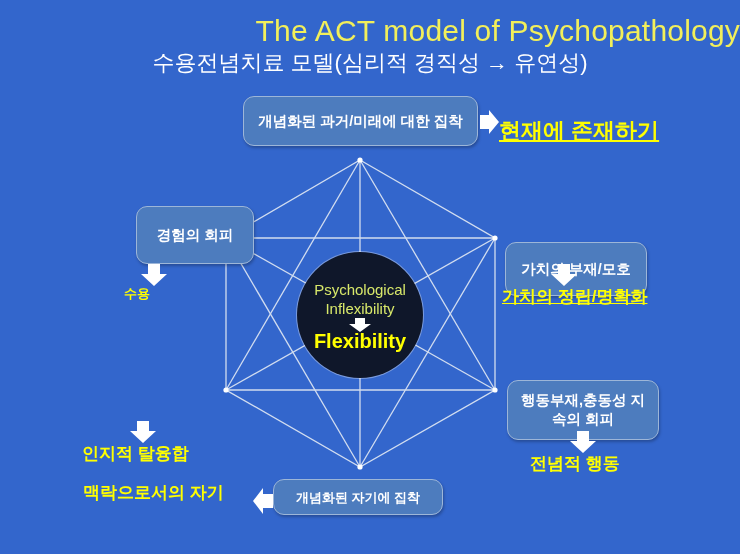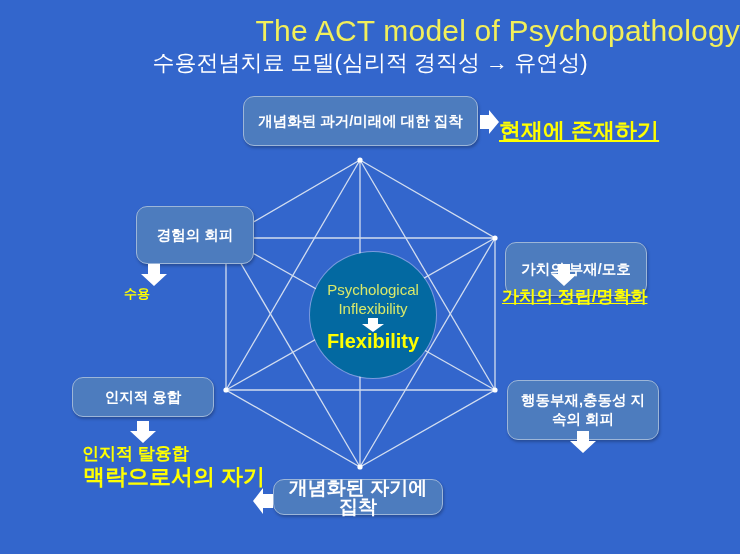--- a/index.html
+++ b/index.html
@@ -52,26 +52,26 @@
     position: absolute;
     left: 0;
     top: 0;
     width: 740px;
     height: 554px;
   }
 
   
   .center-circle {
     position: absolute;
-    left: 310px;
+    left: 297px;
     top: 252px;
     width: 126px;
     height: 126px;
     border-radius: 50%;
-    background: #0369a1;
+    background: #0f172a;
     box-shadow: 0 0 0 1px rgba(255,255,255,.35);
     display: flex;
     flex-direction: column;
     align-items: center;
     justify-content: center;
     text-align: center;
   }
   .center-line1, .center-line2 {
     color: #d8e86a;
     font-size: 15px;
@@ -135,23 +135,23 @@
   #lbl-values { left: 502px; top: 285px; font-size: 17px; text-decoration: underline; }
 
   #box-defusion { left: 72px;  top: 377px; width: 142px; height: 40px; font-size: 14.5px; line-height: 19px; }
   #arw-defusion { left: 128px; top: 421px; width: 30px; height: 22px; }
   #lbl-defusion { left: 82px;  top: 442px; font-size: 17px; }
 
   #box-committed { left: 507px; top: 380px; width: 152px; height: 60px; font-size: 14.5px; line-height: 19px; }
   #arw-committed { left: 568px; top: 431px; width: 30px; height: 22px; }
   #lbl-committed { left: 530px; top: 452px; font-size: 17px; }
 
-  #box-self-context { left: 273px; top: 479px; width: 170px; height: 34px; font-size: 19px; line-height: 19px; }
+  #box-self-context { left: 273px; top: 479px; width: 170px; height: 34px; font-size: 13px; line-height: 19px; }
   #arw-self-context { left: 253px; top: 488px; width: 20px; height: 26px; }
-  #lbl-self-context { left: 83px;  top: 462px; font-size: 22px; }
+  #lbl-self-context { left: 83px;  top: 481px; font-size: 17px; }
 </style>
 </head>
 <body>
 
 <div id="slide">
 
   <div class="title-main">The ACT model of Psychopathology</div>
   <div class="title-sub">수용전념치료 모델(심리적 경직성 → 유연성)</div>
 
   <svg id="hexnet" viewBox="0 0 740 554">
@@ -205,34 +205,32 @@
   <div class="ylabel" id="lbl-acceptance">수용</div>
 
   <div class="pbox" id="box-values">
     <span>가치의 부재/모호</span>
   </div>
   <svg class="arrow" id="arw-values" viewBox="0 0 30 22">
     <polygon points="9,0 21,0 21,10 28,10 15,22 2,10 9,10" fill="#ffffff"></polygon>
   </svg>
   <div class="ylabel" id="lbl-values">가치의 정립/명확화</div>
 
-  <div class="pbox" id="box-defusion">
-    <span>인지적 융합</span>
-  </div>
   <svg class="arrow" id="arw-defusion" viewBox="0 0 30 22">
     <polygon points="9,0 21,0 21,10 28,10 15,22 2,10 9,10" fill="#ffffff"></polygon>
   </svg>
   <div class="ylabel" id="lbl-defusion">인지적 탈융합</div>
 
   <div class="pbox" id="box-committed">
     <span>행동부재,충동성 지속의 회피</span>
   </div>
   <svg class="arrow" id="arw-committed" viewBox="0 0 30 22">
     <polygon points="9,0 21,0 21,10 28,10 15,22 2,10 9,10" fill="#ffffff"></polygon>
   </svg>
+  <div class="ylabel" id="lbl-committed">전념적 행동</div>
 
   <div class="pbox" id="box-self-context">
     <span>개념화된 자기에 집착</span>
   </div>
   <svg class="arrow" id="arw-self-context" viewBox="0 0 20 26">
     <polygon points="20,6 10,6 10,0 0,13 10,26 10,20 20,20" fill="#ffffff"></polygon>
   </svg>
   <div class="ylabel" id="lbl-self-context">맥락으로서의 자기</div>
 
 </div>

